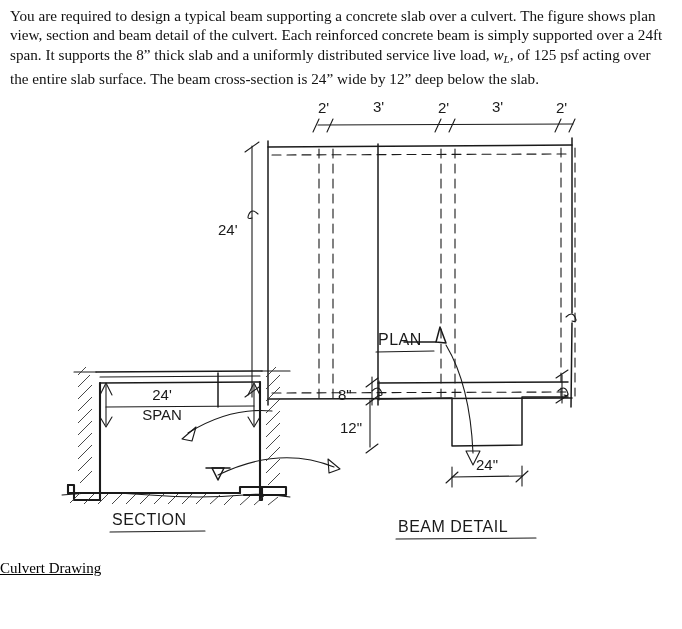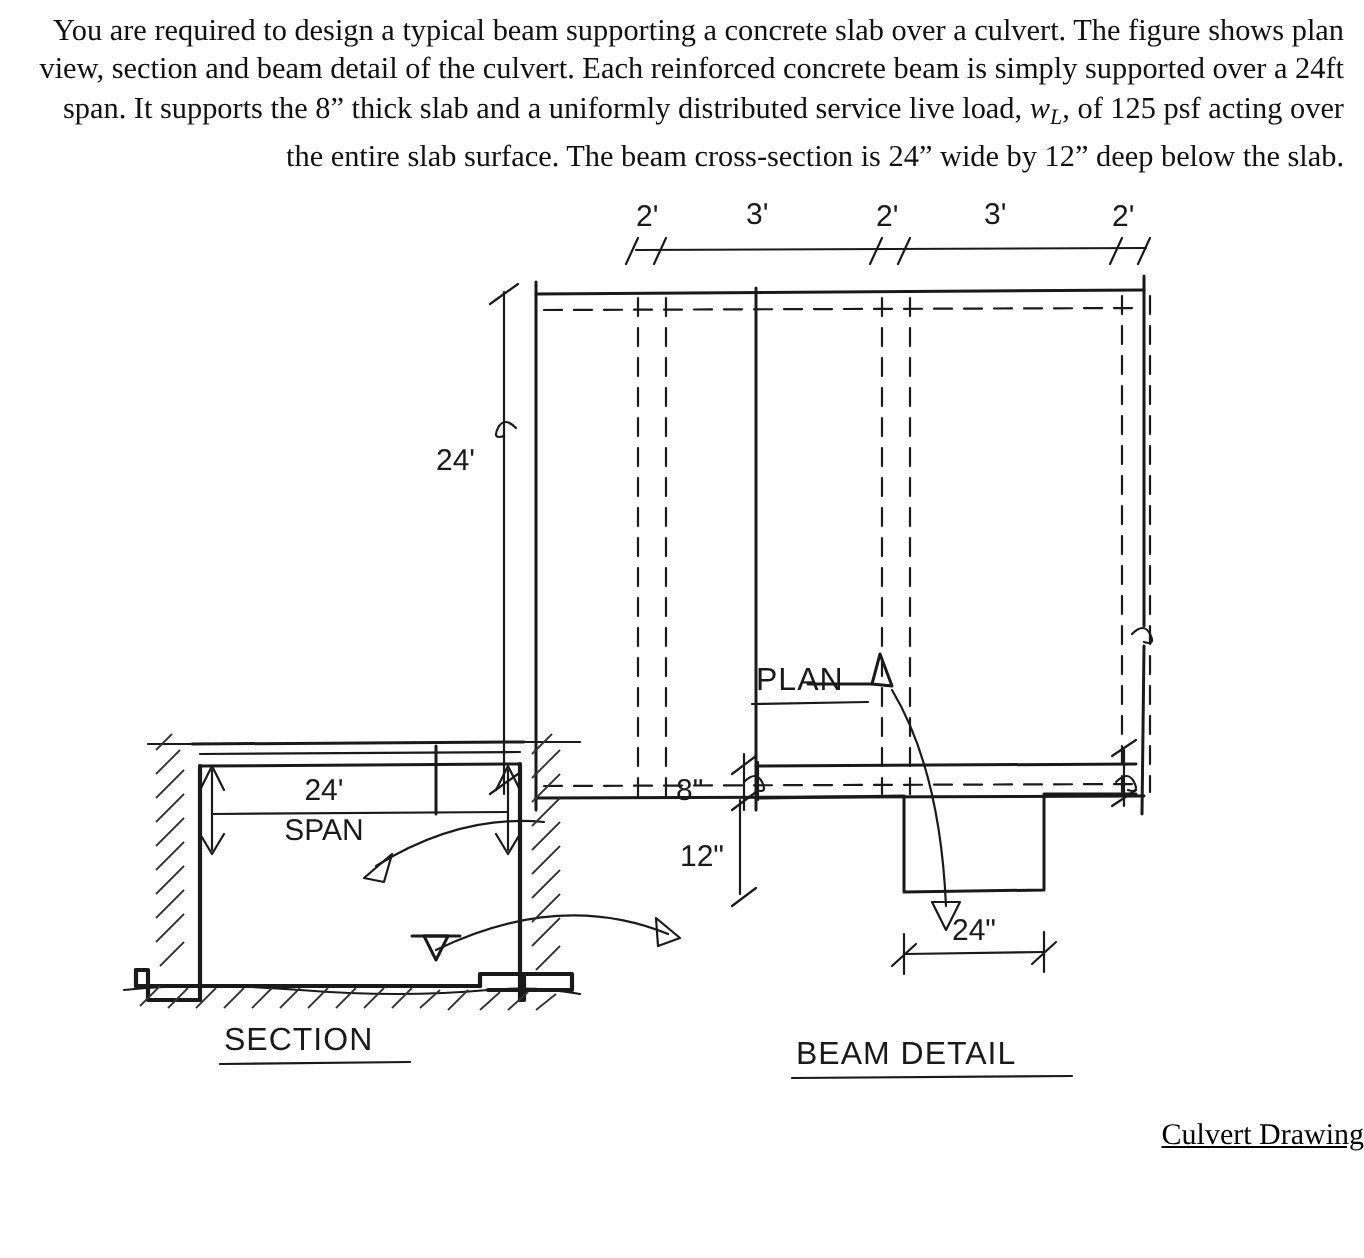--- a/index.html
+++ b/index.html
@@ -20,21 +20,21 @@
     width: 682px;
     height: 629px;
   }
   .intro {
     position: absolute;
     left: 10px;
     top: 6px;
     width: 662px;
     font-size: 15.2px;
     line-height: 19.4px;
-    text-align: right;
+    text-align: left;
     color: #111;
   }
   .intro .sub {
     font-style: italic;
   }
   .intro .subscript {
     font-size: 11px;
     vertical-align: -3px;
     font-style: italic;
   }
@@ -43,21 +43,21 @@
     left: 0;
     top: 95px;
     width: 682px;
     height: 460px;
   }
   .caption {
     position: absolute;
     left: 0;
     top: 560px;
     width: 682px;
-    text-align: right;
+    text-align: left;
     font-size: 15px;
   }
   .caption span {
     text-decoration: underline;
   }
   .question {
     position: absolute;
     left: 36px;
     top: 596px;
     width: 640px;

